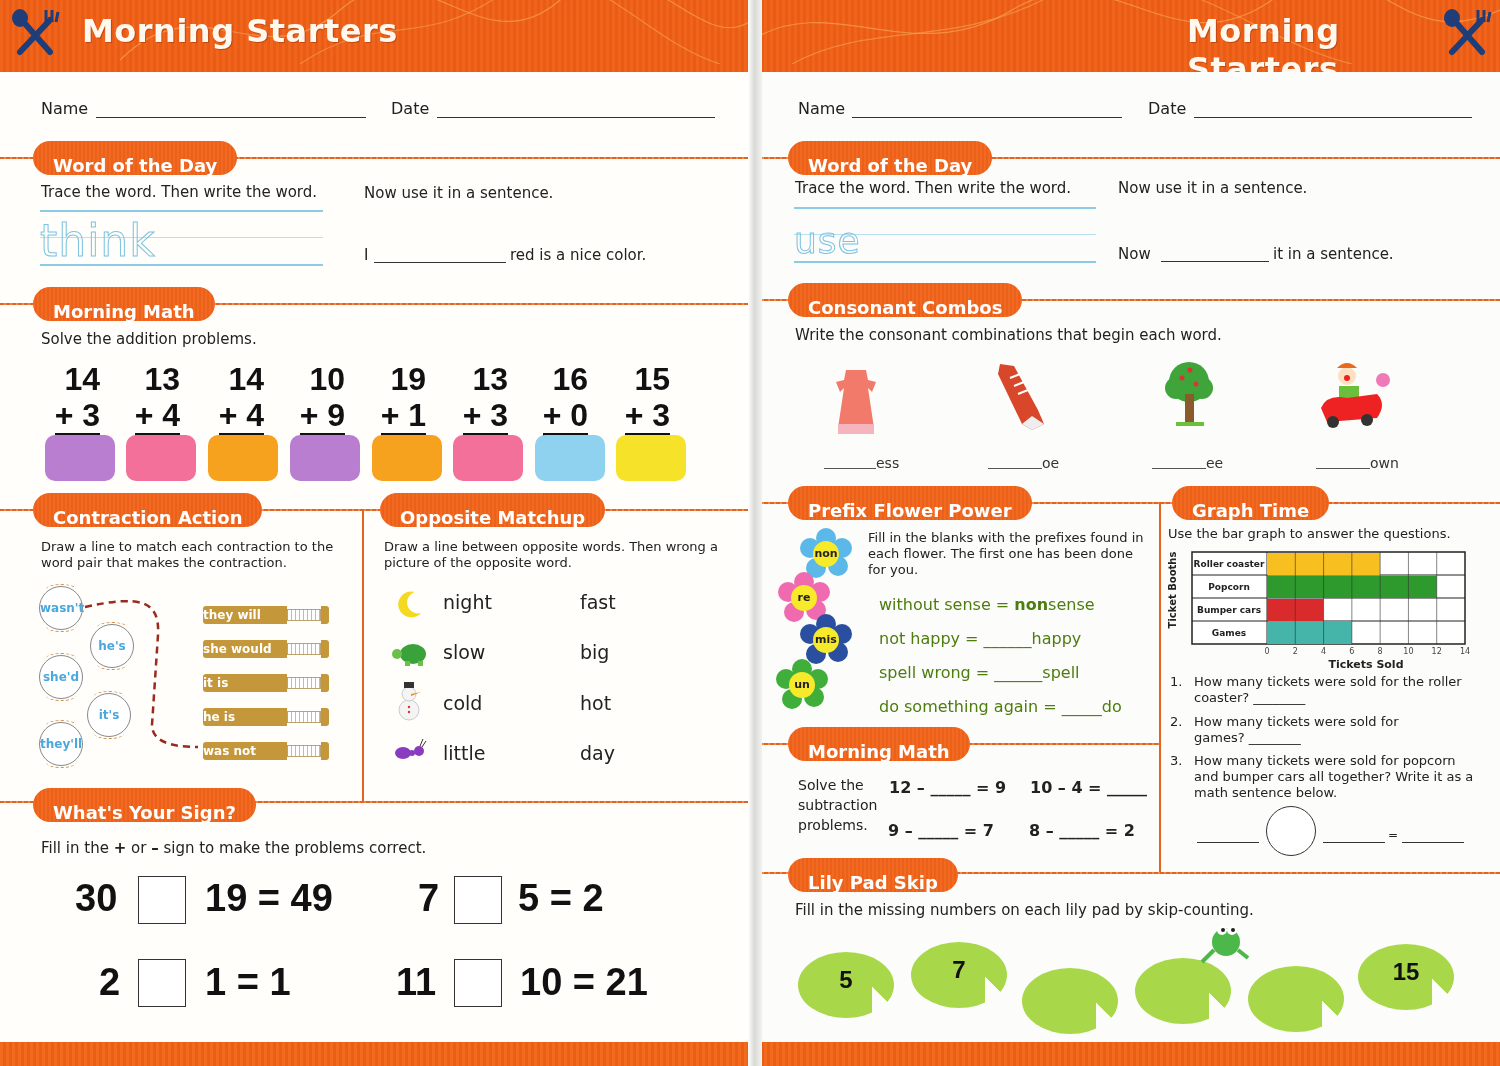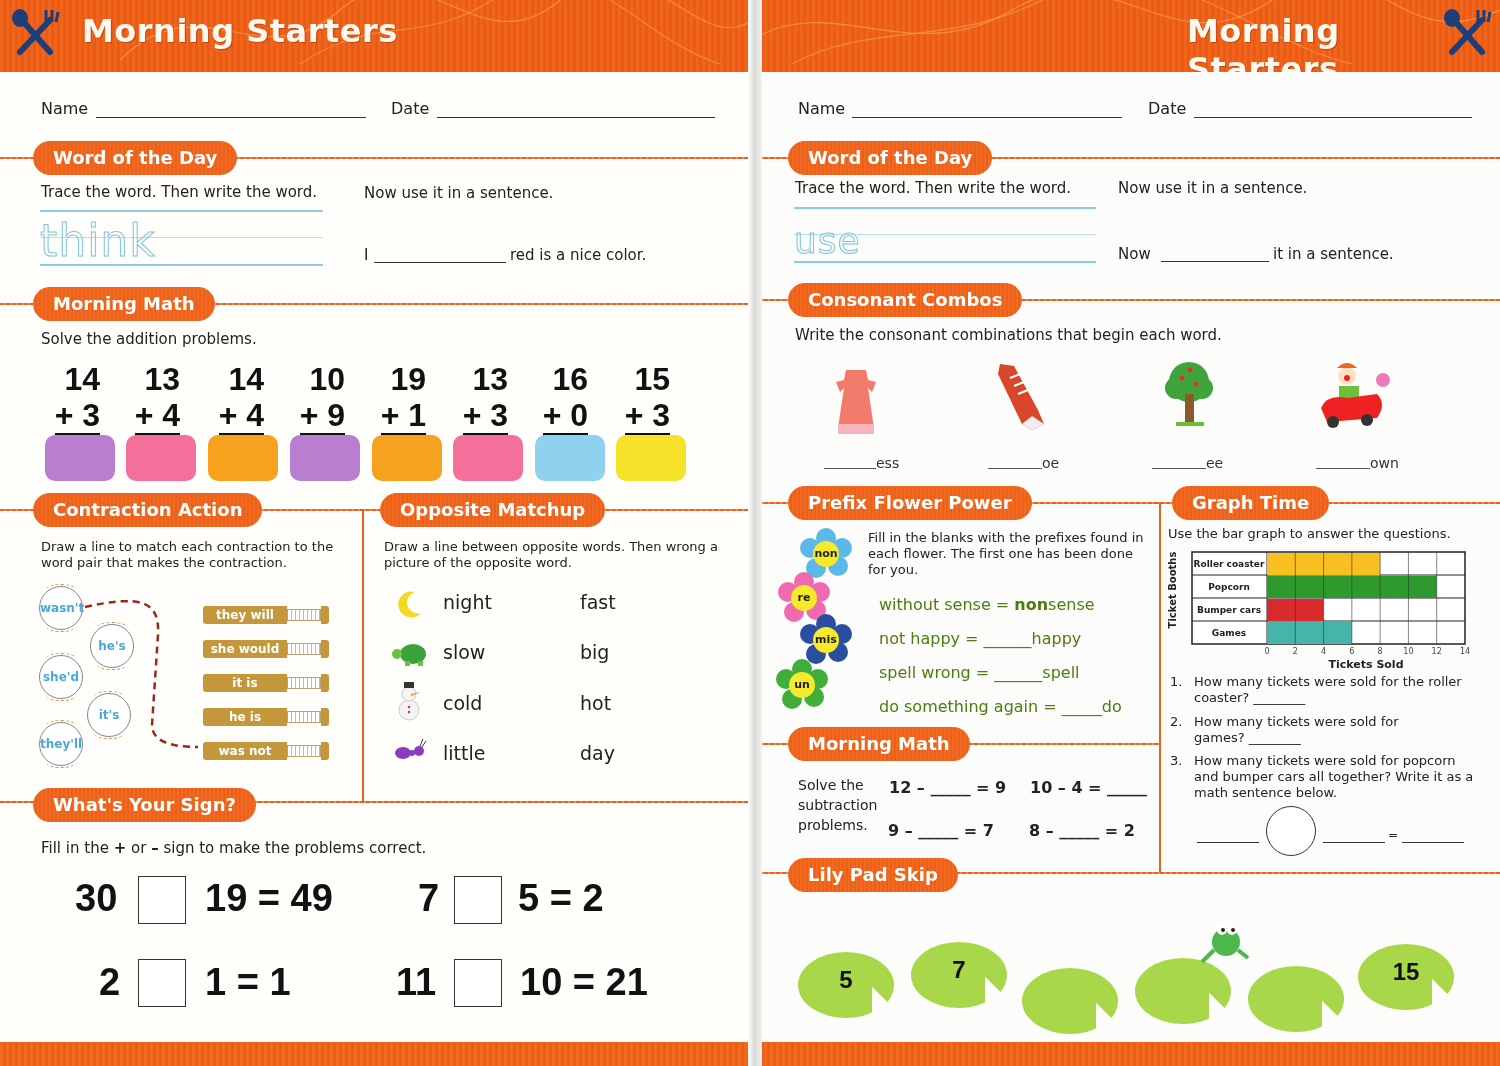--- a/index.html
+++ b/index.html
@@ -10,34 +10,34 @@
 .gutter{position:absolute;left:748px;top:0;width:14px;height:1066px;background:linear-gradient(90deg,#fff 0,#d9d9d6 45%,#f2f2f0 100%);z-index:5}
 .banner{position:absolute;top:0;height:72px;background:repeating-linear-gradient(90deg,#f0651b 0 3px,#ea5c15 3px 6px);overflow:hidden}
 .banner svg.swirl{position:absolute;left:0;top:0}
 .banner-title{position:absolute;top:12px;font-family:"DejaVu Sans",sans-serif;font-weight:bold;font-size:32px;color:#fff8ef;letter-spacing:.5px;text-shadow:1px 1px 0 #c2480f}
 .footer-band{position:absolute;bottom:0;height:24px;background:repeating-linear-gradient(90deg,#f26a1e 0 3px,#ea5f15 3px 6px)}
 .utensils{position:absolute;top:8px;width:50px;height:50px}
 .lbl{position:absolute;font-size:16px;color:#222;white-space:nowrap}
 .uline{position:absolute;height:1px;background:#333}
 .hrule{position:absolute;height:2px;background:repeating-linear-gradient(90deg,#e6621e 0 4px,#f08a4e 4px 6px)}
 .vrule{position:absolute;width:2px;background:#e6621e}
-.pill{position:absolute;height:34px;border-radius:17px;background:repeating-linear-gradient(90deg,#f06a22 0 2px,#ec6019 2px 4px);color:#fff;font-weight:bold;font-size:18px;line-height:34px;padding:0 20px;white-space:nowrap}
+.pill{position:absolute;height:34px;border-radius:17px;background:repeating-linear-gradient(90deg,#f06a22 0 2px,#ec6019 2px 4px);color:#fff;font-weight:bold;font-size:18px;line-height:34px;padding:8px 20px;white-space:nowrap}
 .txt{position:absolute;font-size:15px;color:#222;line-height:17px}
 .trace-line{position:absolute;height:2px;background:#8ccbe6}
 .trace-mid{position:absolute;height:1px;background:#b9dff0}
 .trace-word{position:absolute;font-size:44px;color:transparent;-webkit-text-stroke:1px #7cc3e0;letter-spacing:1px;font-family:"DejaVu Sans",sans-serif}
 .addcol{position:absolute;width:70px;text-align:right;font-weight:bold;font-size:32px;line-height:36px;color:#111;font-family:"Liberation Sans",sans-serif}
 .addcol .b{border-bottom:3px solid #111;display:inline-block}
 .ansbox{position:absolute;width:70px;height:46px;border-radius:10px}
 .ball{position:absolute;width:44px;height:44px;border-radius:50%;border:1.5px solid #888;background:#fff;font-size:12px;font-weight:bold;color:#4aa8dd;text-align:center;line-height:42px}
 .ball::before,.ball::after{content:"";position:absolute;left:6px;right:6px;height:10px;border:1.5px dashed #d58b45;border-radius:50%}
 .ball::before{top:-3px;border-bottom:none;border-left:none;border-right:none}
 .ball::after{bottom:-3px;border-top:none;border-left:none;border-right:none}
 .bat{position:absolute;height:18px;width:130px}
-.bat .body{position:absolute;left:0;top:0;width:84px;height:18px;background:#c3973a;border-radius:3px 0 0 3px;color:#fff;font-size:12px;font-weight:bold;text-align:center;line-height:18px}
+.bat .body{position:absolute;left:0;top:0;width:84px;height:18px;background:#c3973a;border-radius:3px 0 0 3px;color:#fff;font-size:12px;font-weight:bold;line-height:18px}
 .bat .grip{position:absolute;left:84px;top:3px;width:34px;height:12px;background:repeating-linear-gradient(90deg,#fff 0 3px,#bbb 3px 4px);border:1px solid #bba070}
 .bat .knob{position:absolute;left:118px;top:0;width:8px;height:18px;background:#c3973a;border-radius:0 3px 3px 0}
 .opp{position:absolute;font-size:19px;color:#222}
 .bigeq{position:absolute;font-weight:bold;font-size:38px;color:#111;font-family:"Liberation Sans",sans-serif;white-space:nowrap}
 .signbox{position:absolute;width:48px;height:48px;border:1.5px solid #333;background:#fff}
 .combo-lbl{position:absolute;font-size:14px;color:#333;white-space:nowrap}
 .flower{position:absolute;width:52px;height:52px}
 .flower .center{position:absolute;left:13px;top:13px;width:26px;height:26px;border-radius:50%;background:#f7ea2a;font-size:11px;font-weight:bold;color:#222;text-align:center;line-height:26px;z-index:2}
 .flower .petal{position:absolute;width:20px;height:20px;border-radius:50%}
 .pfx{position:absolute;font-size:16px;color:#4d7c0f;white-space:nowrap}
@@ -403,20 +403,21 @@
   <div class="q" style="left:442px;top:753px;width:280px">How many tickets were sold for popcorn and bumper cars all together? Write it as a math sentence below.</div>
 
   <div class="uline" style="left:445px;top:842px;width:62px"></div>
   <div style="position:absolute;left:514px;top:806px;width:50px;height:50px;border-radius:50%;border:1.5px solid #333;background:#fff"></div>
   <div class="uline" style="left:571px;top:842px;width:62px"></div>
   <span class="lbl" style="left:636px;top:828px;font-size:12px">=</span>
   <div class="uline" style="left:650px;top:842px;width:62px"></div>
 
   <div class="hrule" style="left:0;top:872px;width:748px"></div>
   <div class="pill" style="left:36px;top:858px">Lily Pad Skip</div>
+  <div class="txt" style="left:43px;top:902px">Fill in the missing numbers on each lily pad by skip-counting.</div>
 
   <div class="lily" style="left:46px;top:952px">
       <span>5</span>
     </div>
   <div class="lily" style="left:159px;top:942px">
       <span>7</span>
     </div>
   <div class="lily" style="left:270px;top:968px">
       <span></span>
     </div>

